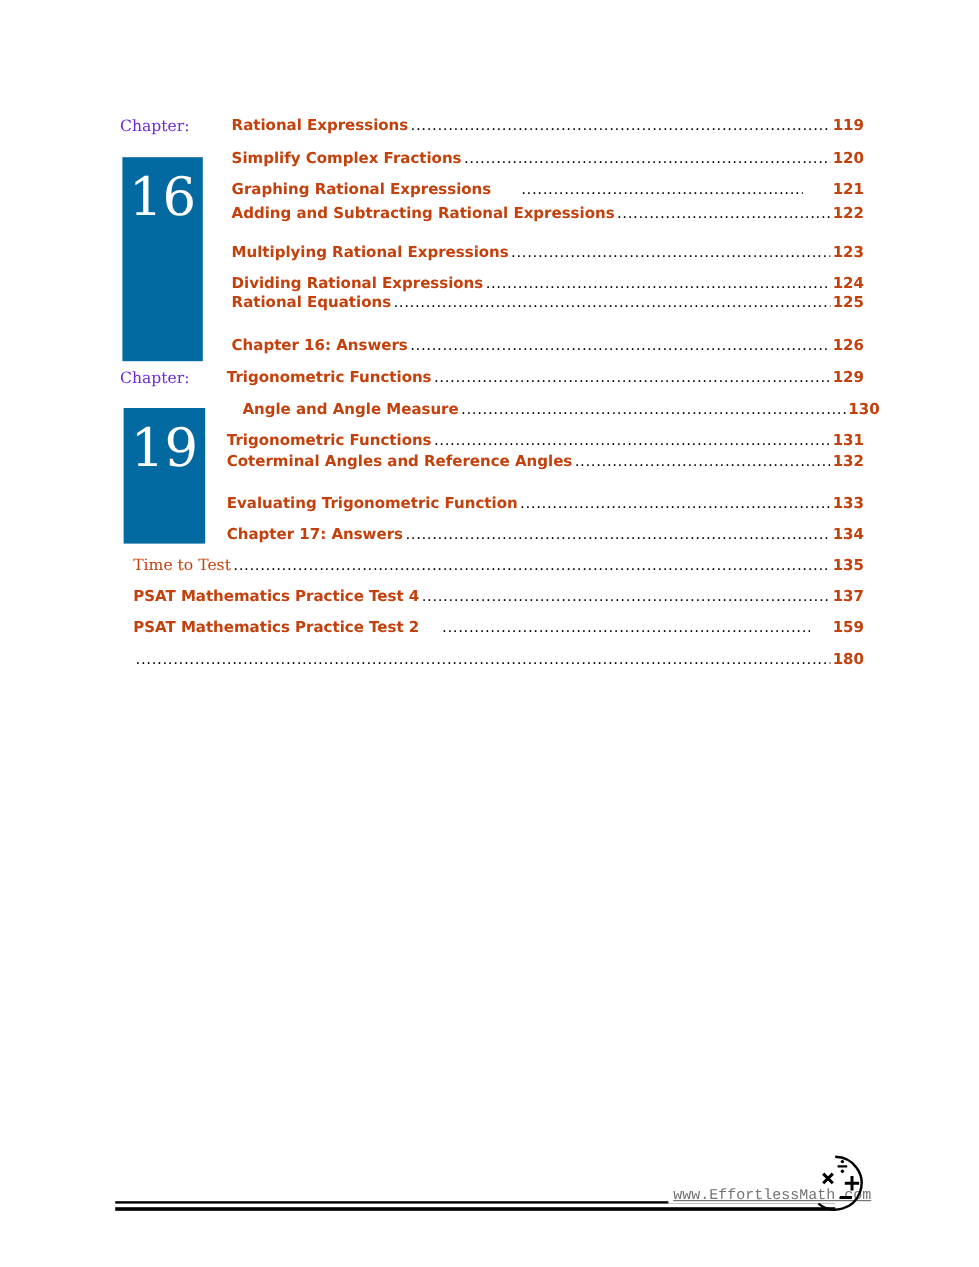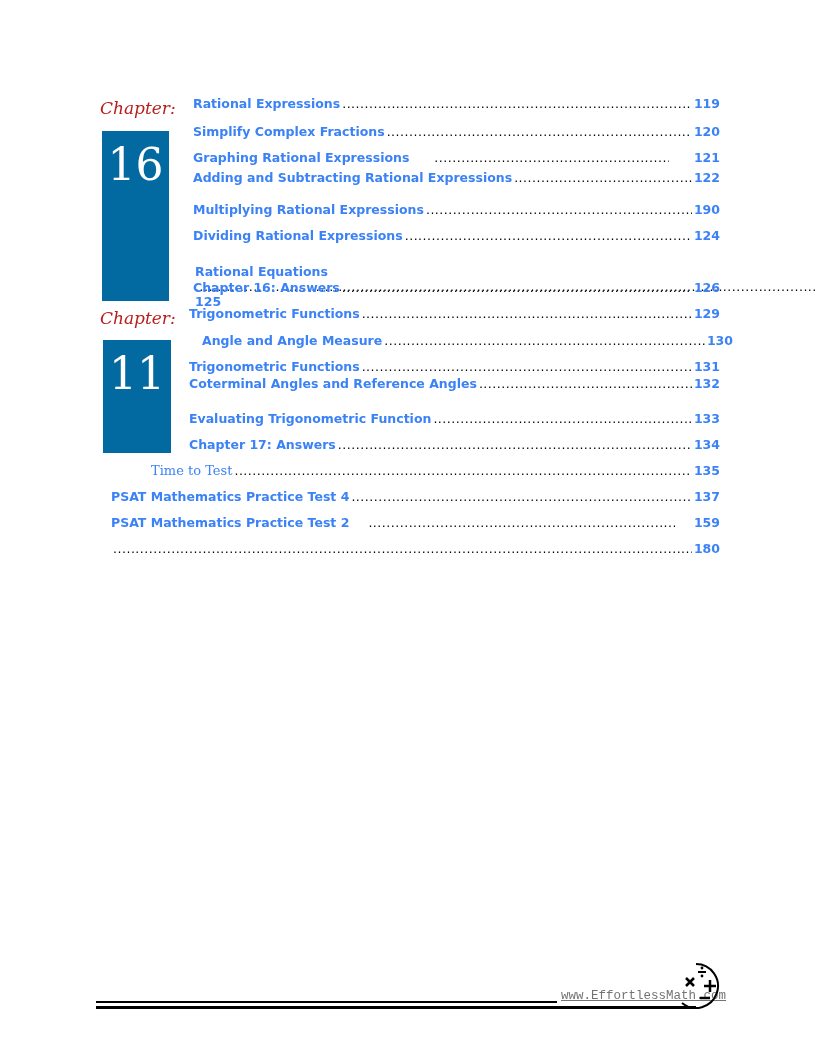--- a/index.html
+++ b/index.html
@@ -1,25 +1,25 @@
 <!DOCTYPE html>
 <html><head>
 <meta charset="utf-8">
 <style>
   html, body { margin: 0; padding: 0; background: #ffffff; }
   body { width: 816px; height: 1056px; position: relative; overflow: hidden; font-family: "DejaVu Sans", sans-serif; color: #000; }
-  .chapter-label { position: absolute; font-family: "DejaVu Serif", serif; font-size: 17px; color: #b91c1c; font-style: italic; }
+  .chapter-label { position: absolute; font-family: "DejaVu Serif", serif; font-size: 13px; color: #6d28d9; }
   .chapter-box { position: absolute; background: #0369a1; color: #fff; font-family: "DejaVu Serif", serif; text-align: center; }
   .chapter-box .num { display: block; font-size: 44px; line-height: 1; padding-top: 12px; }
-  .toc-row { position: absolute; display: flex; align-items: baseline; font-size: 12.5px; font-weight: bold; color: #3b82f6; white-space: nowrap; letter-spacing: 0px; }
+  .toc-row { position: absolute; display: flex; align-items: baseline; font-size: 12.5px; font-weight: bold; color: #c2410c; white-space: nowrap; letter-spacing: 0px; }
   .toc-row .title { flex: 0 0 auto; }
   .toc-row .dots { flex: 1 1 auto; overflow: hidden; font-weight: normal; margin: 0 2px; color: #000; }
   .toc-row .dots::after { content: "......................................................................................................................................................................................................................................................"; letter-spacing: 0.5px; }
   .toc-row .page { flex: 0 0 auto; }
-  .toc-row.serif .title { font-family: "DejaVu Serif", serif; font-weight: normal; font-size: 13px; margin-left: 40px; }
+  .toc-row.serif .title { font-family: "DejaVu Serif", serif; font-weight: normal; font-size: 13px; }
   .footer-thin { position: absolute; left: 96px; top: 1001px; width: 600px; height: 1.5px; background: #000; }
   .footer-thick { position: absolute; left: 96px; top: 1006px; width: 600px; height: 3px; background: #000; }
   .footer-link { position: absolute; left: 557px; top: 989px; font-size: 12.5px; color: #737373; text-decoration: underline; background: #fff; padding: 0 4px; font-family: Liberation Mono, monospace; }
   .logo { position: absolute; left: 672px; top: 962px; width: 48px; height: 48px; }
 </style>
 </head>
 <body>
 
 <div class="chapter-label" style="left:100px; top:98px;">Chapter:</div>
 <div class="chapter-box" style="left:102px; top:131px; width:67px; height:170px;">
@@ -42,41 +42,41 @@
     <span class="page">121</span>
 </div>
 <div class="toc-row" style="left:193px; top:170px; width:527px;">
   <span class="title">Adding and Subtracting Rational Expressions</span>
     <span class="dots"></span>
     <span class="page">122</span>
 </div>
 <div class="toc-row" style="left:193px; top:202px; width:527px;align-items:center;">
   <span class="title">Multiplying Rational Expressions</span>
     <span class="dots"></span>
-    <span class="page">190</span>
+    <span class="page">123</span>
 </div>
 <div class="toc-row" style="left:193px; top:228px; width:527px;">
   <span class="title">Dividing Rational Expressions</span>
     <span class="dots"></span>
     <span class="page">124</span>
 </div>
-<div class="toc-row" style="left:193px; top:264px; width:527px;flex-direction:column;">
+<div class="toc-row" style="left:193px; top:244px; width:527px;">
   <span class="title">Rational Equations</span>
     <span class="dots"></span>
     <span class="page">125</span>
 </div>
 <div class="toc-row" style="left:193px; top:280px; width:527px;">
   <span class="title">Chapter 16: Answers</span>
     <span class="dots"></span>
     <span class="page">126</span>
 </div>
 
 <div class="chapter-label" style="left:100px; top:308px;">Chapter:</div>
 <div class="chapter-box" style="left:103px; top:340px; width:68px; height:113px;">
-  <span class="num">11</span>
+  <span class="num">19</span>
 </div>
 
 <div class="toc-row" style="left:189px; top:306px; width:531px;">
   <span class="title">Trigonometric Functions</span>
     <span class="dots"></span>
     <span class="page">129</span>
 </div>
 <div class="toc-row" style="left:202px; top:333px; width:531px;">
   <span class="title">Angle and Angle Measure</span>
     <span class="dots"></span>

